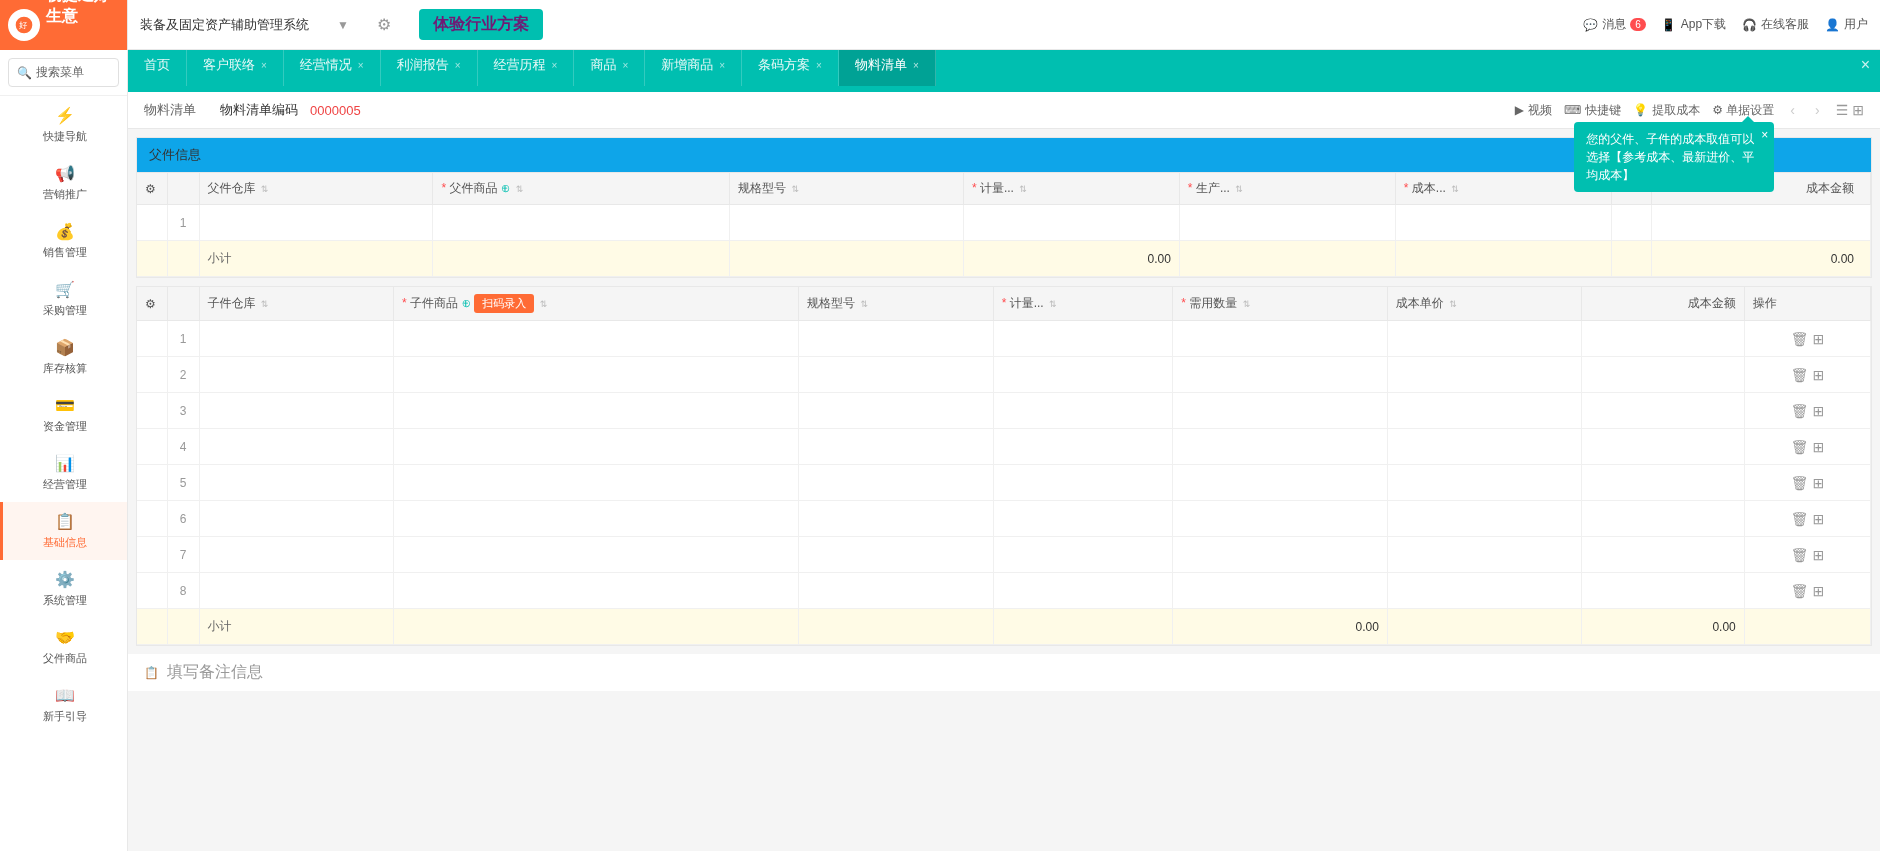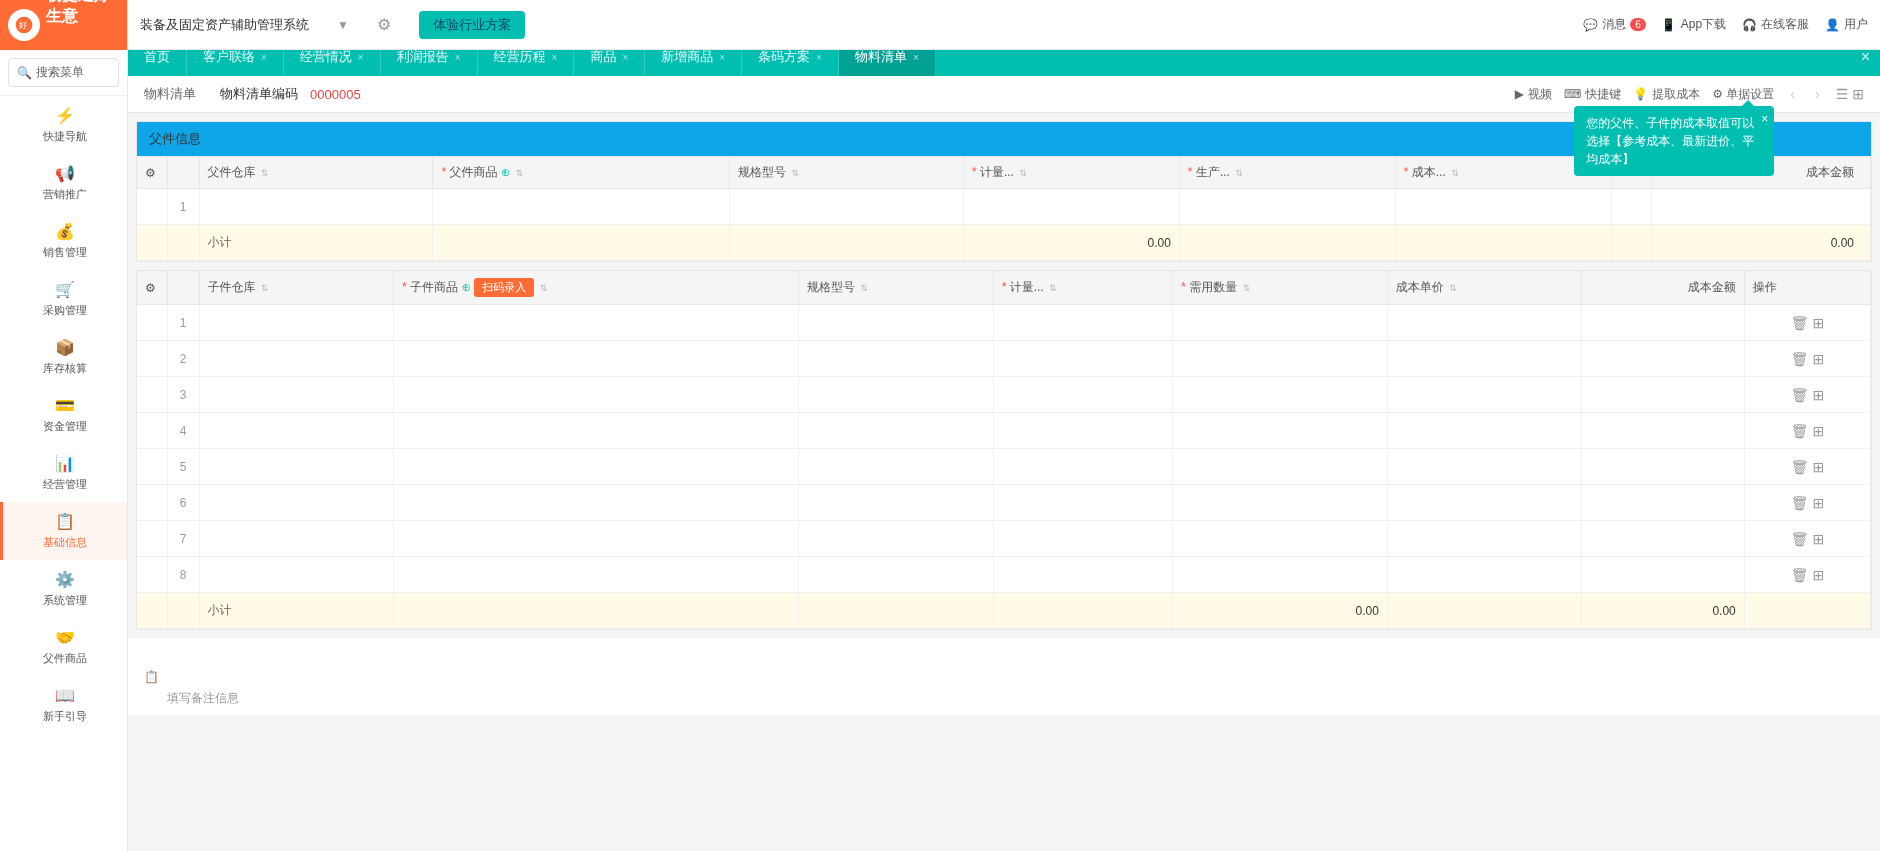--- a/index.html
+++ b/index.html
@@ -79,29 +79,29 @@
       display: flex;
       align-items: center;
       padding: 0 12px;
       height: 50px;
       border-bottom: 1px solid #e8e8e8;
       gap: 28px;
     }
     .system-title { font-size: 13px; color: #333; font-weight: 500; }
     .header-actions { margin-left: auto; display: flex; align-items: center; gap: 16px; }
     .header-btn { display: flex; align-items: center; gap: 4px; cursor: pointer; color: #555; font-size: 12px; }
-    .header-btn.trial { background: #00bfb0; color: #0c4a6e; padding: 5px 14px; border-radius: 4px; border: none; font-size: 13px; cursor: pointer; }
+    .header-btn.trial { background: #00bfb0; color: #701a75; padding: 5px 14px; border-radius: 4px; border: none; font-size: 16px; cursor: pointer; font-weight: bold; }
     .badge { background: #ff4d4f; color: #fff; border-radius: 10px; padding: 1px 5px; font-size: 10px; }
 
     
     .tab-bar {
       background: #00bfb0;
       display: flex;
       align-items: center;
-      height: 26px;
+      height: 42px;
       padding: 0 0 12px 0;
       overflow-x: auto;
     }
     .tab-item {
       display: flex;
       align-items: center;
       padding: 0 16px;
       height: 42px;
       color: rgba(255,255,255,0.9);
       cursor: pointer;
@@ -645,17 +645,17 @@
   <td></td>
   <td class="subtotal-value" style="text-align:right;padding-right:8px;">0.00</td>
   <td></td>
 </tr>
           </tbody>
       </table>
     </div>
 
     <div style="background:#fff;padding:8px 16px;display:flex;align-items:center;gap:8px;">
       <span>📋</span>
-      <span style="color:#999;cursor:pointer;font-size:12px;margin-top:44px;">填写备注信息</span>
+      <span style="color:#999;cursor:pointer;font-size:16px;">填写备注信息</span>
     </div>
 
   </div>
 </div>
 
 </body></html>

